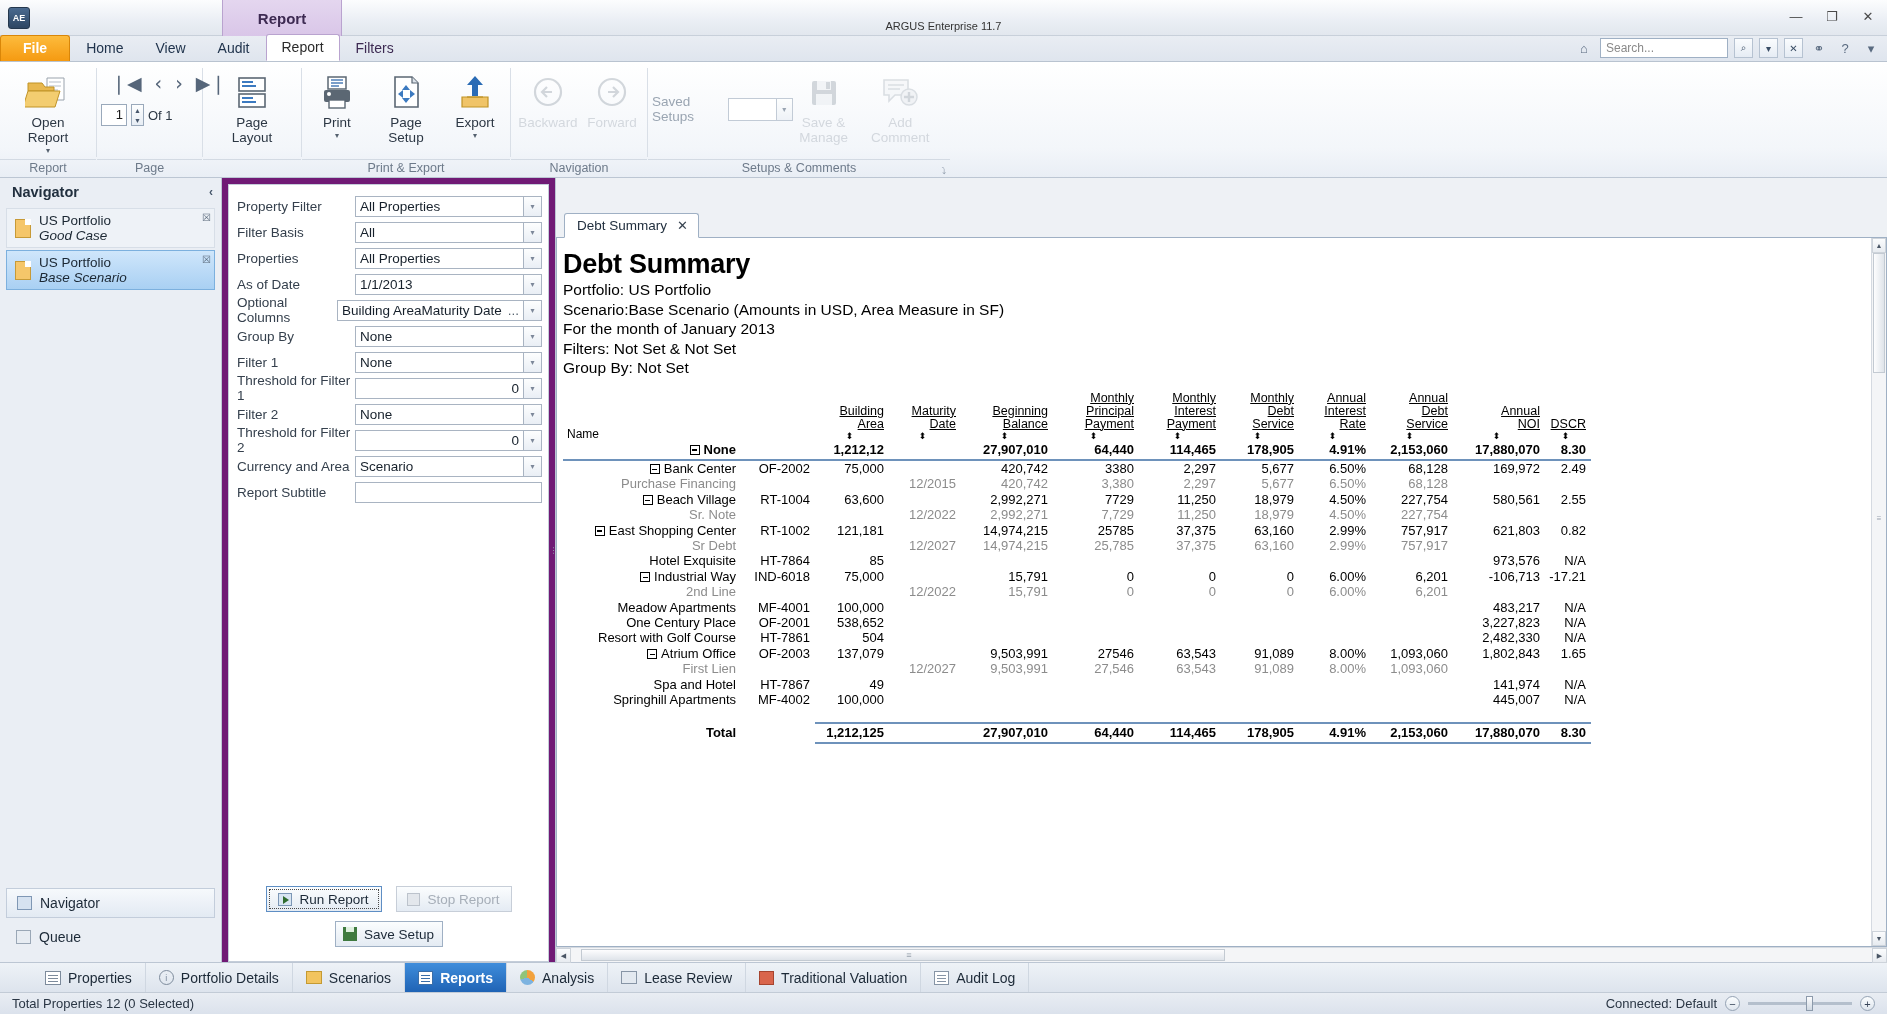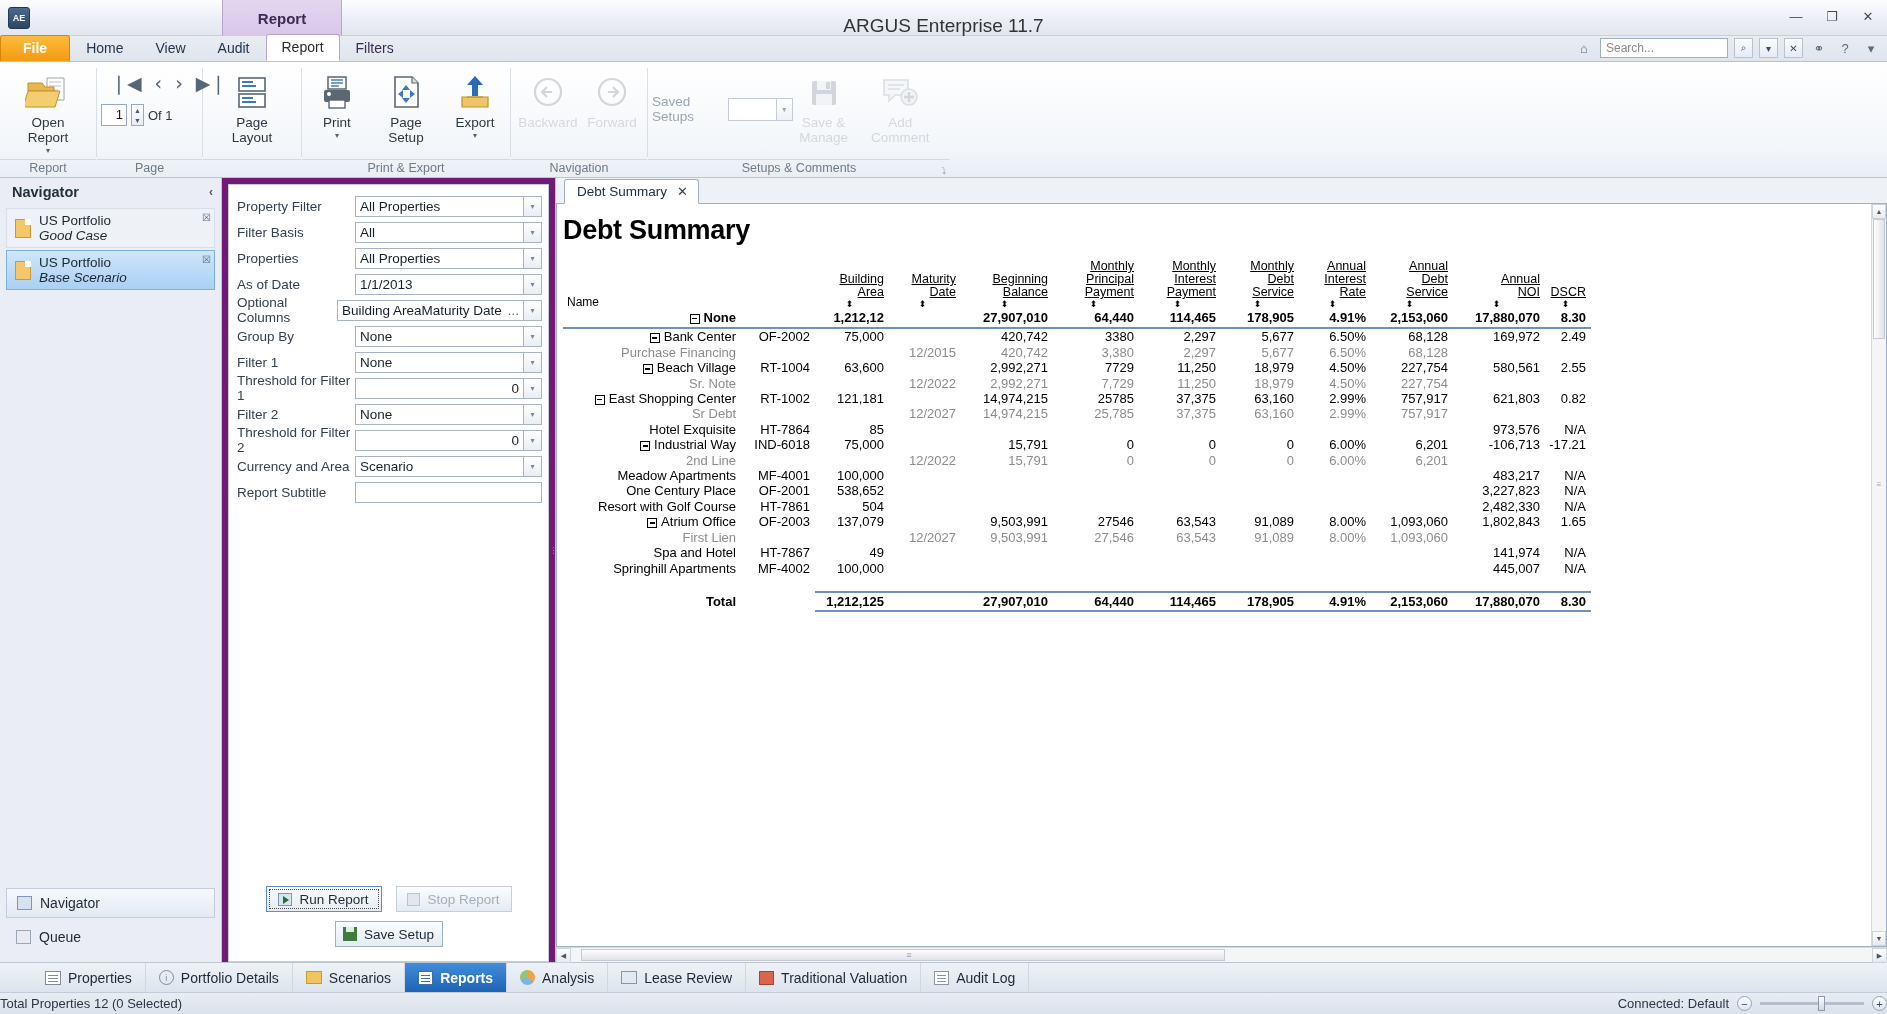--- a/index.html
+++ b/index.html
@@ -31,21 +31,21 @@
   .ctx-tab{
     position:absolute; left:222px; top:0; width:120px; height:36px;
     background:linear-gradient(#e4d6ef,#d9c6e8);
     border-left:1px solid #b9a3cf; border-right:1px solid #b9a3cf;
     display:flex;align-items:center;justify-content:center;
     font-weight:bold;font-size:15px;color:#3d2a52;
   }
   .win-title{
     position:absolute;left:0;right:0;top:0;height:52px;
     display:flex;align-items:center;justify-content:center;
-    font-size:19px;color:#333; pointer-events:none;border-radius:11px;
+    font-size:11px;color:#333; pointer-events:none;border-radius:11px;
   }
   .win-btns{position:absolute;right:6px;top:5px;display:flex;gap:10px;}
   .win-btn{width:26px;height:22px;display:flex;align-items:center;justify-content:center;
     font-size:13px;color:#4a4a4a;cursor:pointer;}
 
   
   .menubar{
     position:relative;height:26px;
     background:linear-gradient(#e9edf3,#dfe5ee);
     border-bottom:1px solid #b9c3d0;
@@ -187,21 +187,21 @@
   .ico-run{width:14px;height:13px;background:#d8e5f2;border:1px solid #7b96b5;position:relative;}
   .ico-run:after{content:"";position:absolute;left:4px;top:2px;border-width:4px 0 4px 6px;
     border-style:solid;border-color:transparent transparent transparent #2f6c2f;}
   .ico-stop{width:13px;height:13px;border:1px solid #bcc3cc;background:#e3e7ec;}
   .ico-save{width:14px;height:14px;background:#3f7a3f;position:relative;}
   .ico-save:after{content:"";position:absolute;left:3px;top:0;width:8px;height:5px;background:#dff0df;}
   .splitter{position:absolute;right:-1px;top:45%;width:5px;height:40px;
     display:flex;align-items:center;justify-content:center;color:#98a4b2;font-size:8px;}
 
   
-  .reppane{flex:1;background:#eef1f5;display:flex;flex-direction:column;position:relative;}
+  .reppane{flex:1;background:#eef1f5;display:flex;flex-direction:column;position:relative;margin-top:34px;}
   .tabstrip{height:26px;padding-left:8px;display:flex;align-items:flex-end;
     border-bottom:1px solid #9fb0c4;}
   .rtab{
     height:25px;display:flex;align-items:center;gap:10px;padding:0 10px 0 12px;
     background:#fff;border:1px solid #9fb0c4;border-bottom:1px solid #fff;
     border-radius:3px 3px 0 0;font-size:13.5px;color:#22303f;cursor:pointer;position:relative;top:1px;
   }
   .rtab .x{font-size:13px;color:#36424f;cursor:pointer;}
   .repbody{flex:1;background:#fff;border:1px solid #9fb0c4;border-top:none;
     margin:0 0 0 0;display:flex;position:relative;overflow:hidden;}
@@ -272,21 +272,21 @@
   .bico-pie{width:15px;height:15px;border-radius:50%;flex:none;
     background:conic-gradient(#f2a13c 0 35%,#7db3e0 35% 70%,#8fc47a 70% 100%);}
   .bico-book{width:16px;height:13px;background:#e3e9f0;border:1px solid #8795a6;flex:none;}
   .bico-red{width:15px;height:14px;background:#d9654c;border:1px solid #a6442f;flex:none;}
   .bico-aud{width:15px;height:14px;background:#fff;border:1px solid #8795a6;flex:none;position:relative;}
   .bico-aud i{position:absolute;left:2px;right:2px;height:1.6px;background:#8795a6;display:block;}
 
   
   .statusbar{
     height:22px;background:linear-gradient(#e9edf3,#dbe2ec);border-top:1px solid #c2cbd6;
-    display:flex;align-items:center;justify-content:space-between;padding:0 0;
+    display:flex;align-items:center;justify-content:space-between;padding:0 12px;
     font-size:13px;color:#2a3644;
   }
   .status-right{display:flex;align-items:center;gap:8px;}
   .zoom-minus,.zoom-plus{width:15px;height:15px;border-radius:50%;border:1px solid #95a3b4;
     background:linear-gradient(#fbfdfe,#dfe6ee);display:flex;align-items:center;justify-content:center;
     font-size:11px;color:#39465a;cursor:pointer;line-height:10px;}
   .zoom-track{width:104px;height:3px;background:#b4bfcc;position:relative;}
   .zoom-thumb{position:absolute;left:58px;top:-6px;width:7px;height:15px;
     background:linear-gradient(#fdfdfe,#cfd8e2);border:1px solid #8c9aab;cursor:pointer;}
 </style>
@@ -637,20 +637,27 @@
   <div class="reppane">
     <div class="tabstrip">
       <div class="rtab">
         <span>Debt Summary</span>
         <span class="x">✕</span>
       </div>
     </div>
     <div class="repbody">
       <div class="repscroll">
         <div class="rep-title">Debt Summary</div>
+        <div id="rep-subs">
+            <div class="rep-sub">Portfolio: US Portfolio</div>
+            <div class="rep-sub">Scenario:Base Scenario (Amounts in USD, Area Measure in SF)</div>
+            <div class="rep-sub">For the month of January 2013</div>
+            <div class="rep-sub">Filters: Not Set &amp; Not Set</div>
+            <div class="rep-sub">Group By: Not Set</div>
+          </div>
         <table class="dsum">
           <thead>
             <tr id="hdr-row">
                 <th class="nm" style="width: 178px;"><span>Name</span></th>
                 <th class="nm" style="width: 74px;"><span></span></th>
                 <th style="width: 74px;">
                   <span class="u">Building</span>
                   <span class="u">Area</span>
                   <span class="sortglyph">⬍</span>
                 </th>

